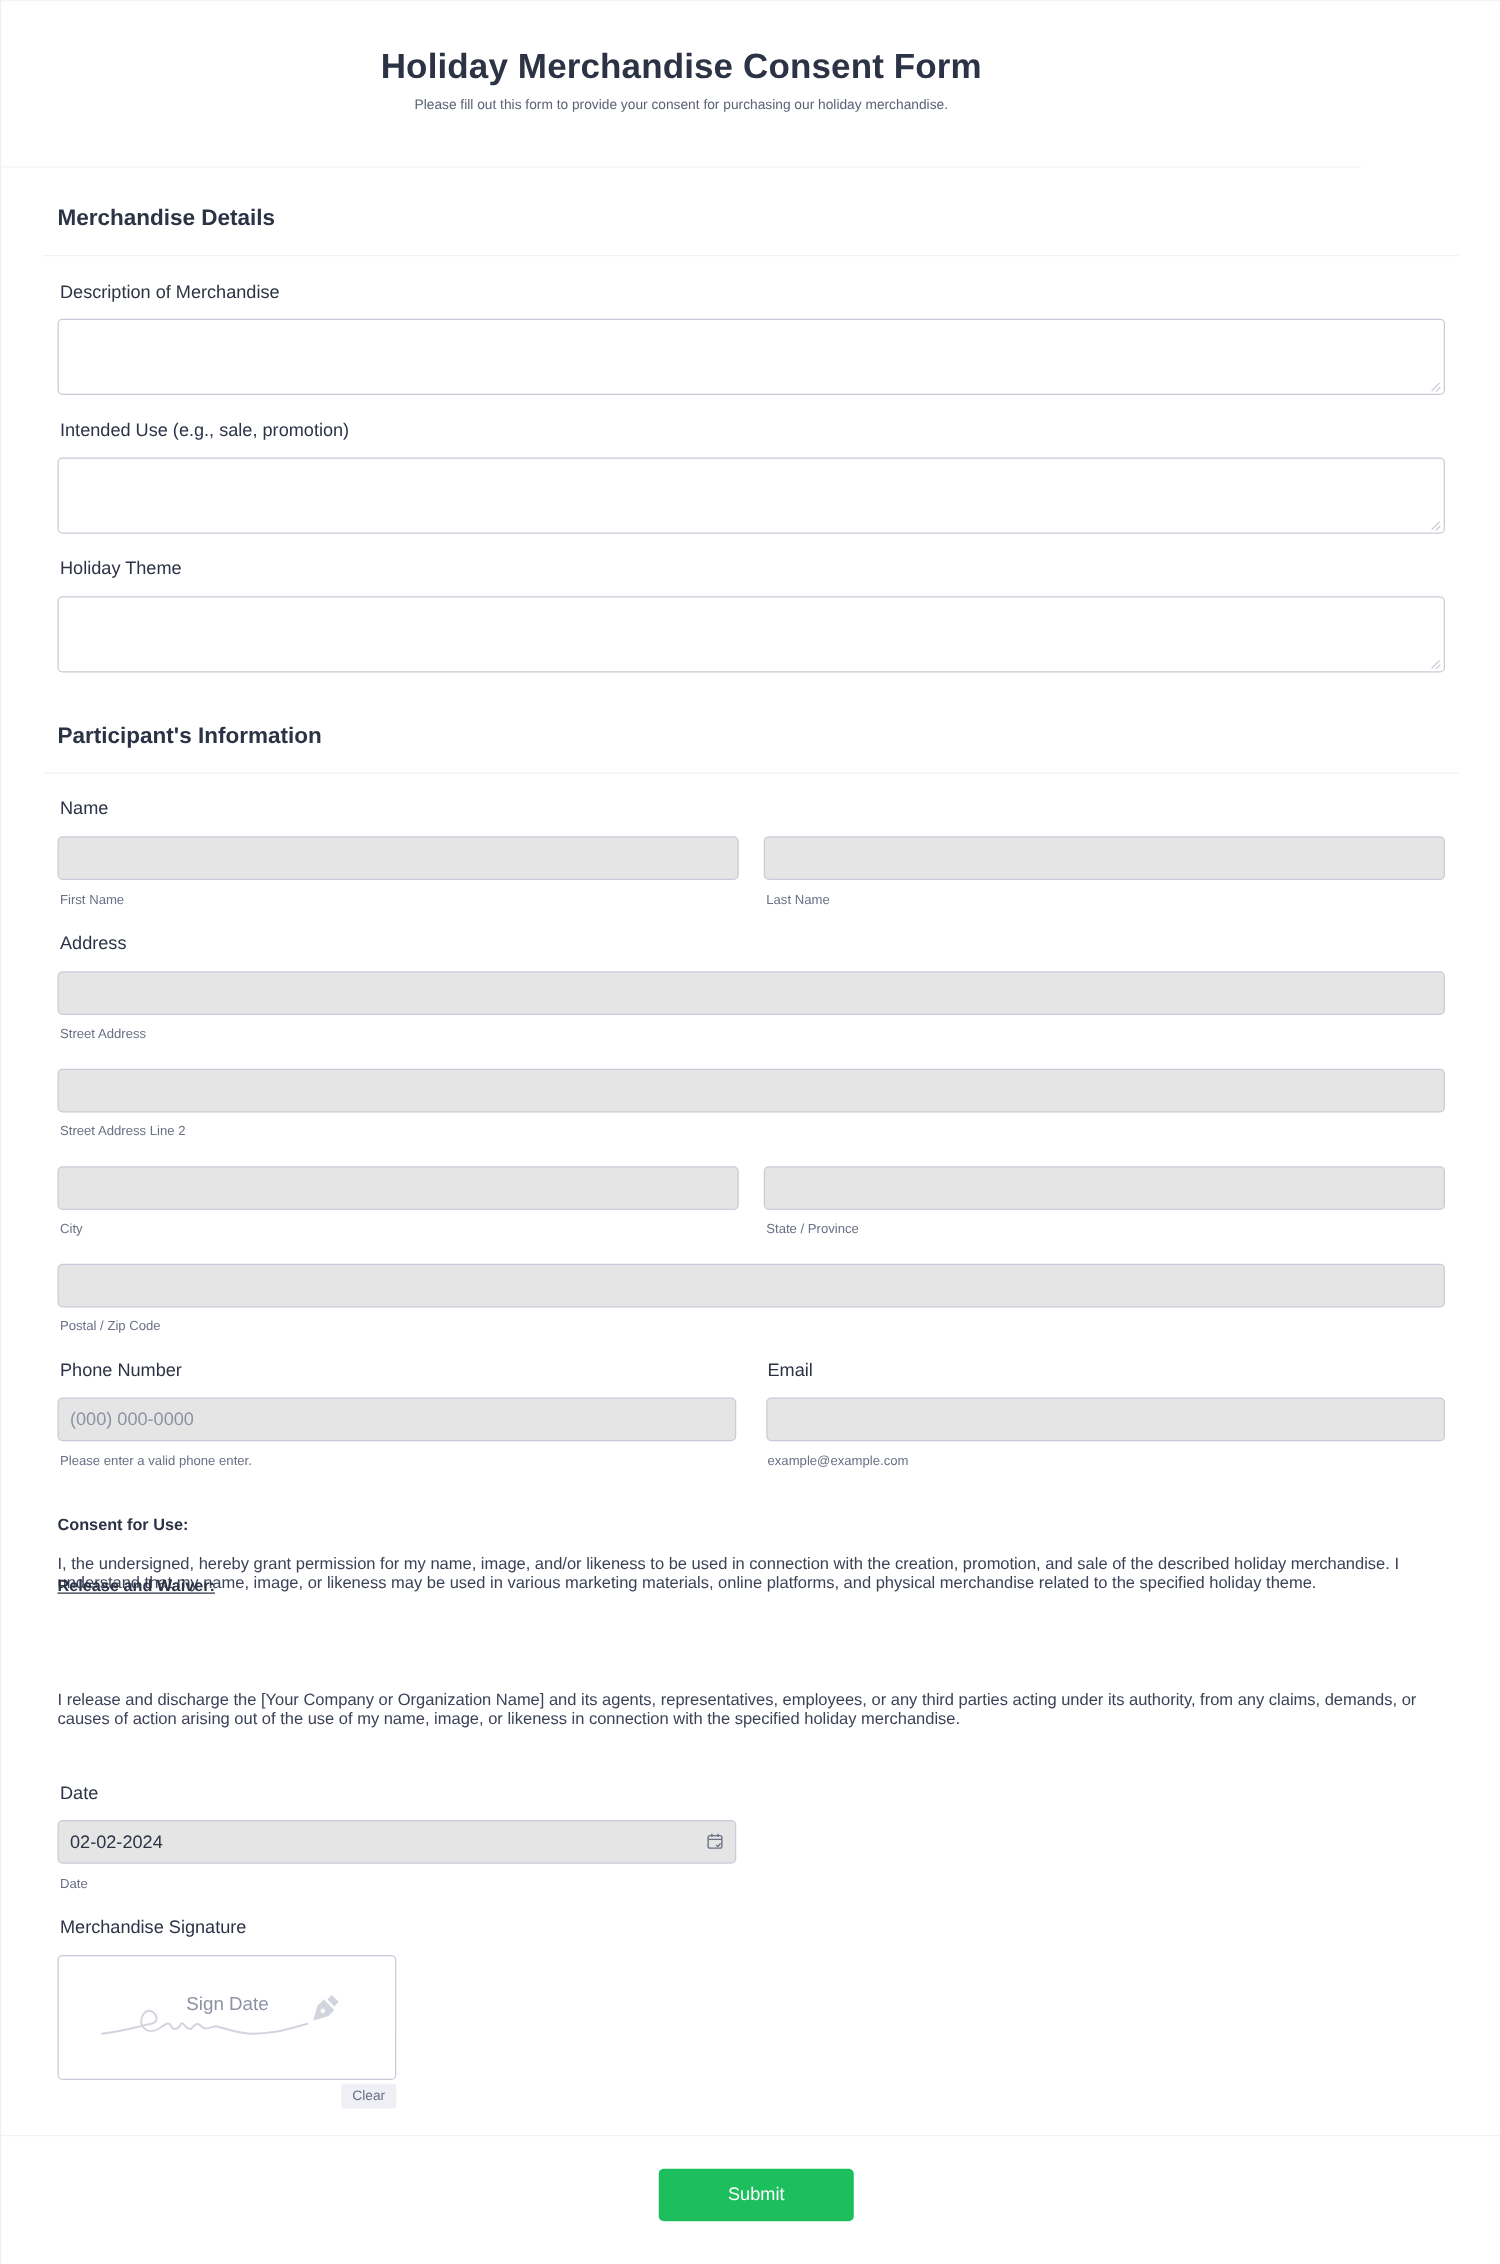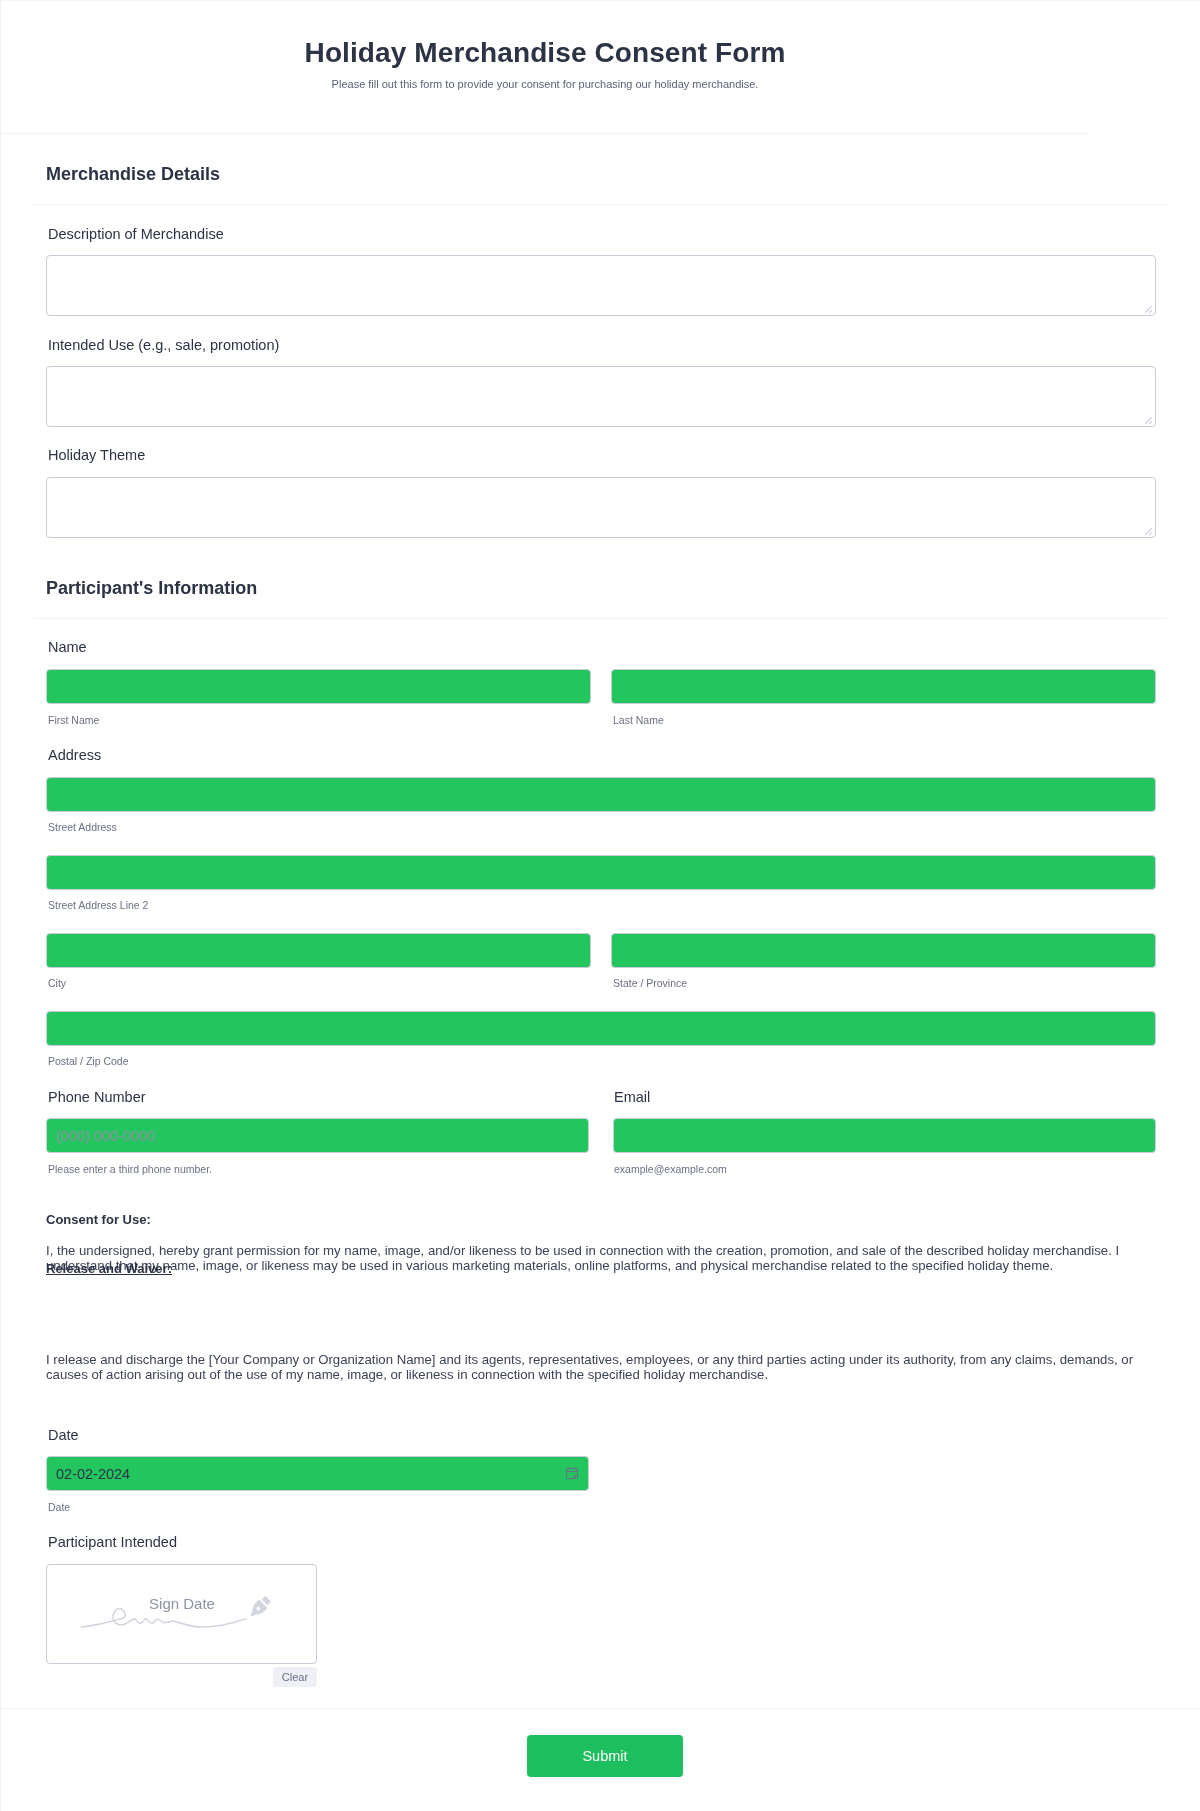--- a/index.html
+++ b/index.html
@@ -51,21 +51,21 @@
   .resize-grip {
     position: absolute; width: 8px; height: 8px;
   }
   .resize-grip::before, .resize-grip::after {
     content: ""; position: absolute; background: #c4c7d3; height: 1px; transform: rotate(-45deg);
   }
   .resize-grip::before { width: 9px; right: -1px; bottom: 3px; }
   .resize-grip::after { width: 5px; right: -1px; bottom: 1px; }
   .input {
     position: absolute; height: 35px;
-    border: 1px solid #c9ccd8; border-radius: 4px; background: #22c55e;
+    border: 1px solid #c9ccd8; border-radius: 4px; background: #e5e5e5;
     outline: none; font-family: inherit; font-size: 14.5px; padding: 0 9px; color: #2c3345;
   }
   .input::placeholder { color: #8e93a4; }
   .para-title {
     position: absolute; left: 45px; font-size: 13px; font-weight: bold; color: #2c3345;
   }
   .para {
     position: absolute; left: 45px; width: 1115px;
     font-size: 13.2px; line-height: 15px; color: #3c4257;
   }
@@ -136,21 +136,21 @@
   <input class="input" style="left: 45px; top: 932px; width: 545px;" value="">
   <span class="sublabel" style="left:47px;top:976px;">City</span>
   <input class="input" style="left: 610px; top: 932px; width: 545px;" value="">
   <span class="sublabel" style="left:612px;top:976px;">State / Province</span>
 
   <input class="input" style="left: 45px; top: 1010px; width: 1110px;" value="">
   <span class="sublabel" style="left:47px;top:1054px;">Postal / Zip Code</span>
 
   <label class="label" style="top:1088px;">Phone Number</label>
   <input class="input" style="left: 45px; top: 1117px; width: 543px;" placeholder="(000) 000-0000">
-  <span class="sublabel" style="left:47px;top:1162px;">Please enter a third phone number.</span>
+  <span class="sublabel" style="left:47px;top:1162px;">Please enter a valid phone enter.</span>
 
   <label class="label" style="left:613px;top:1088px;">Email</label>
   <input class="input" style="left: 612px; top: 1117px; width: 543px;" value="">
   <span class="sublabel" style="left:613px;top:1162px;">example@example.com</span>
 
   <h3 class="para-title" style="top:1211px;">Consent for Use:</h3>
   <p class="para" style="top:1242px;">I, the undersigned, hereby grant permission for my name, image, and/or likeness to be used in connection with the creation, promotion, and sale of the described holiday merchandise. I understand that my name, image, or likeness may be used in various marketing materials, online platforms, and physical merchandise related to the specified holiday theme.</p>
   <h3 class="para-title" style="top:1260px;text-decoration:underline;">Release and Waiver:</h3>
   <p class="para" style="top:1351px;">I release and discharge the [Your Company or Organization Name] and its agents, representatives, employees, or any third parties acting under its authority, from any claims, demands, or causes of action arising out of the use of my name, image, or likeness in connection with the specified holiday merchandise.</p>
 
@@ -160,21 +160,21 @@
     <svg width="14" height="14" viewBox="0 0 14 14" fill="none" stroke="#6a7085" stroke-width="1.1">
       <rect x="1.5" y="2.5" width="11" height="10" rx="1.5"></rect>
       <line x1="1.5" y1="5.5" x2="12.5" y2="5.5"></line>
       <line x1="4.5" y1="1" x2="4.5" y2="3.5"></line>
       <line x1="9.5" y1="1" x2="9.5" y2="3.5"></line>
       <polyline points="8,10 9.2,11.2 11.5,8.8"></polyline>
     </svg>
   </span>
   <span class="sublabel" style="left:47px;top:1500px;">Date</span>
 
-  <label class="label" style="top:1533px;">Participant Intended</label>
+  <label class="label" style="top:1533px;">Merchandise Signature</label>
   <div class="signature-box">
     <span class="sign-here">Sign Date</span>
     <svg style="position:absolute;left:34px;top:28px;" width="200" height="40" viewBox="0 0 200 40" fill="none">
       <path d="M0,34 C20,32 30,28 40,26 C50,24 40,10 34,18 C28,26 36,36 46,30 C52,26 54,24 56,28 C58,32 62,30 64,26 C66,24 68,32 72,30 C74,28 76,24 80,28 C84,32 88,28 92,28 C100,30 110,34 120,34 C140,34 150,30 165,26" stroke="#d3d5de" stroke-width="1.6" stroke-linecap="round"></path>
     </svg>
     <svg style="position:absolute;left:198px;top:29px;" width="28" height="28" viewBox="0 0 28 28">
       <g transform="rotate(45 14 14)">
         <rect x="10" y="1" width="8" height="5" fill="#d3d5de"></rect>
         <path d="M8,8 L20,8 L20,15 L14,26 L8,15 Z" fill="#d3d5de"></path>
         <circle cx="14" cy="15" r="1.8" fill="#ffffff"></circle>

